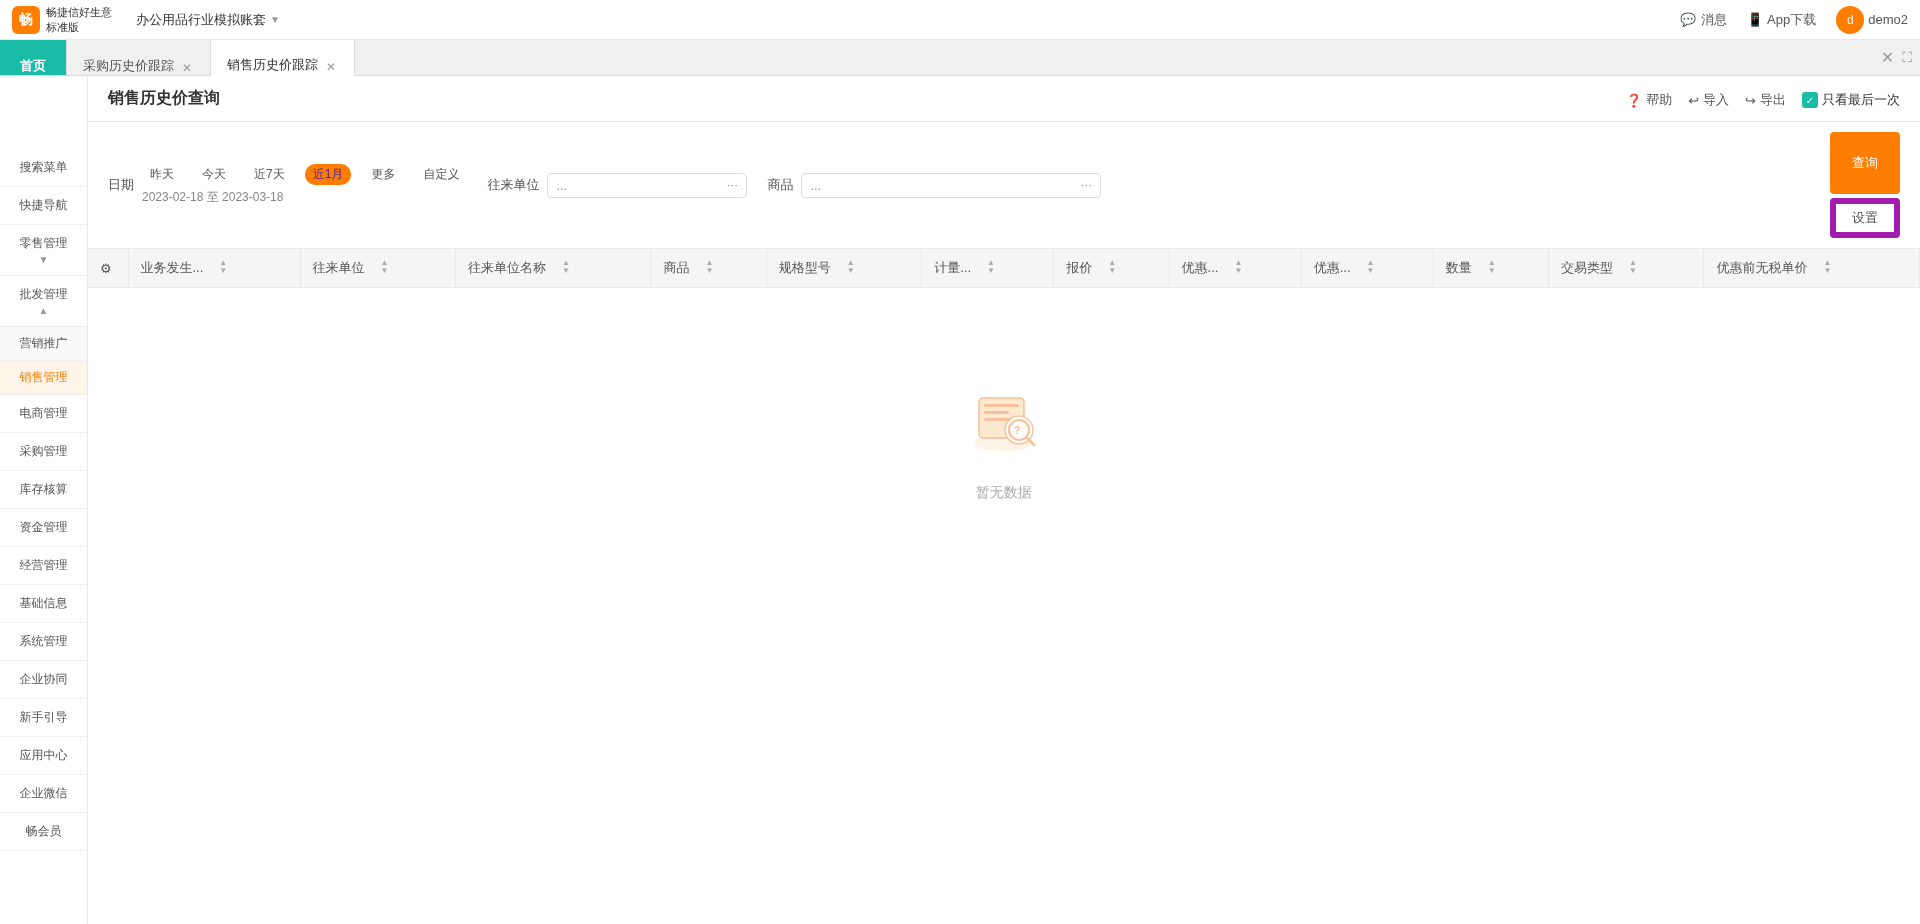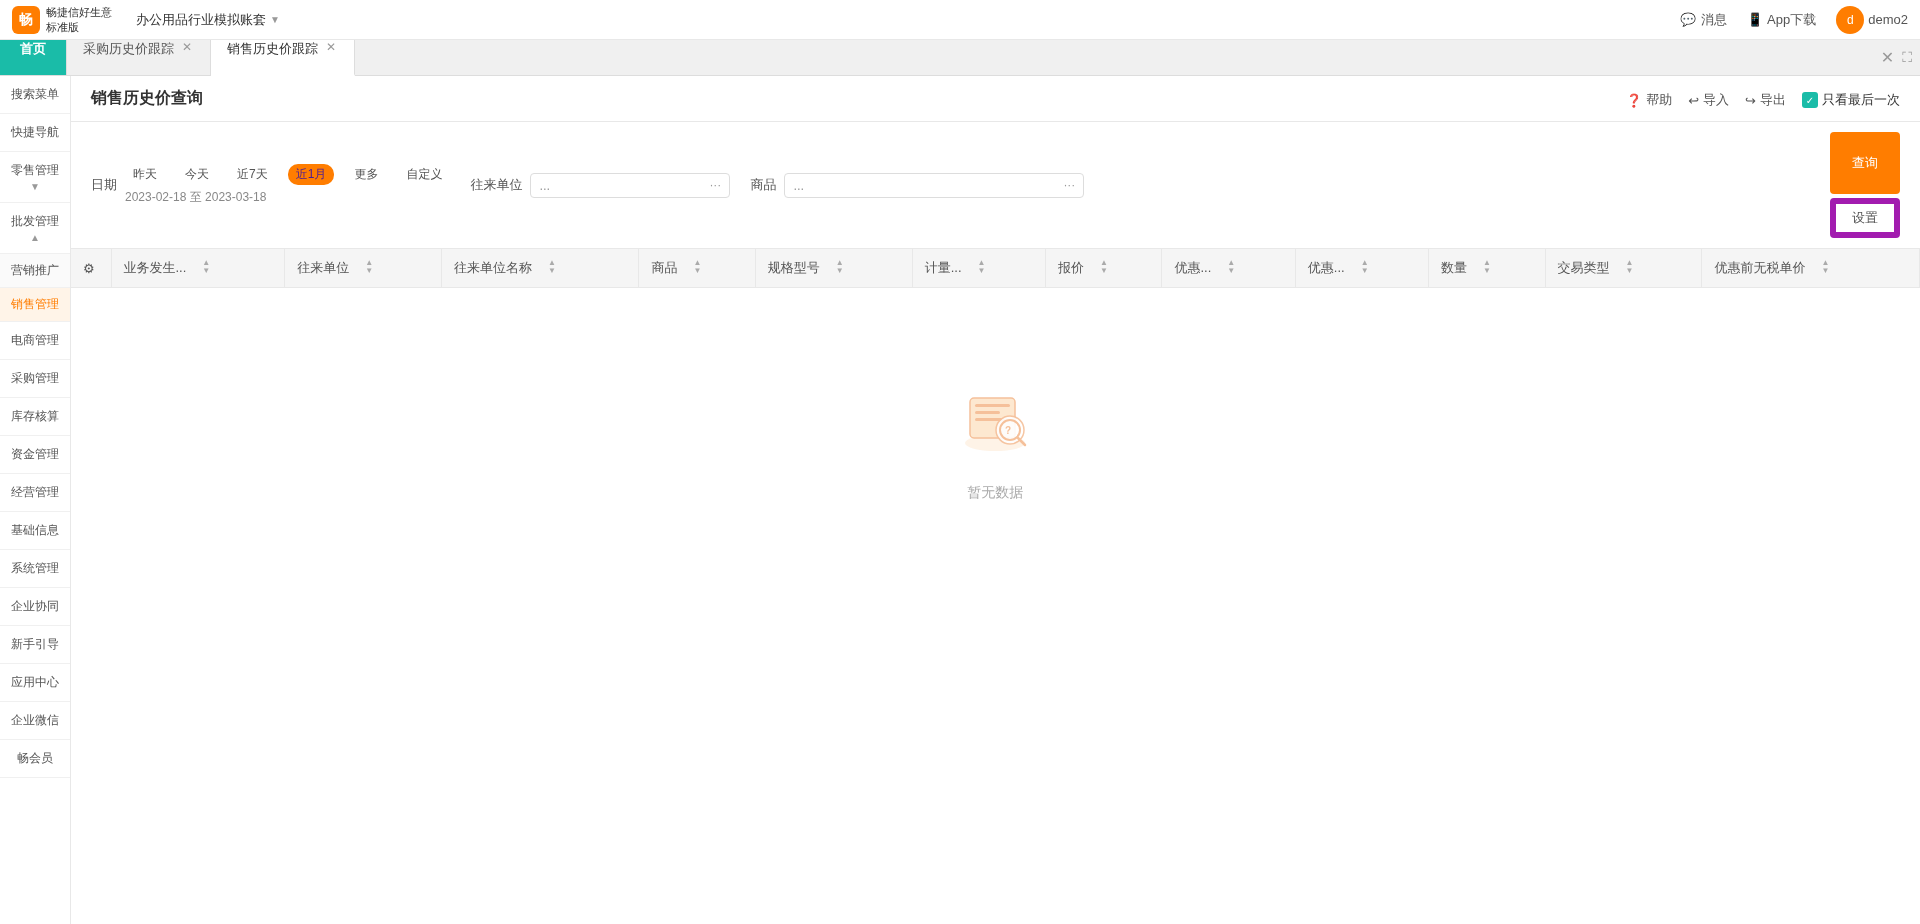--- a/index.html
+++ b/index.html
@@ -82,21 +82,21 @@
     
     .tab-bar {
       height: 36px;
       background: #f0f0f0;
       display: flex;
       align-items: stretch;
       border-bottom: 1px solid #ddd;
     }
     .tab-item {
       display: flex;
-      align-items: flex-start;
+      align-items: flex-end;
       padding: 0 16px;
       gap: 6px;
       cursor: pointer;
       font-size: 13px;
       color: #555;
       border-right: 1px solid #ddd;
       white-space: nowrap;
     }
     .tab-item.active {
       background: #fff;
@@ -125,26 +125,27 @@
     }
 
     
     .main-layout {
       display: flex;
       height: calc(924px - 40px - 36px);
     }
 
     
     .sidebar {
-      width: 71px;
+      width: 88px;
       background: #fff;
       border-right: 1px solid #e8e8e8;
       display: flex;
       flex-direction: column;
       overflow-y: auto;
+      justify-content: center;
     }
     .sidebar-item {
       padding: 10px 4px;
       text-align: center;
       cursor: pointer;
       font-size: 12px;
       color: #555;
       border-bottom: 1px solid #f0f0f0;
       display: flex;
       flex-direction: column;

